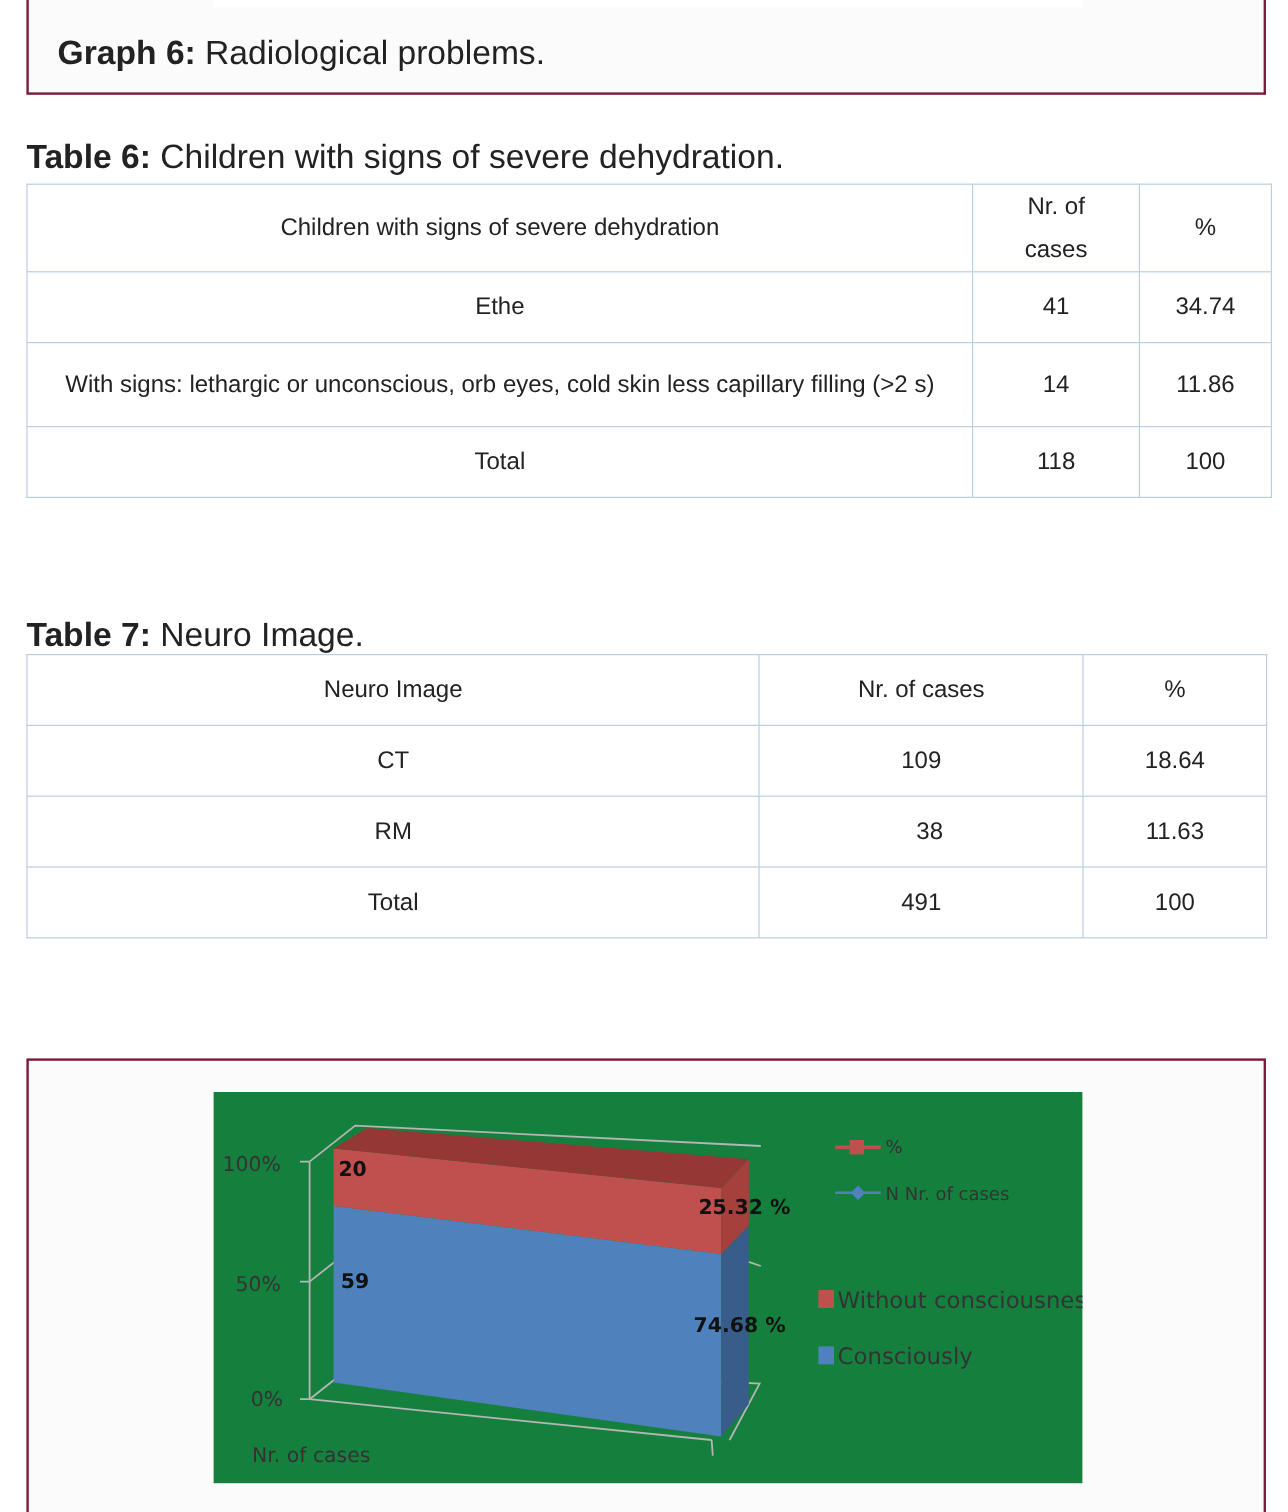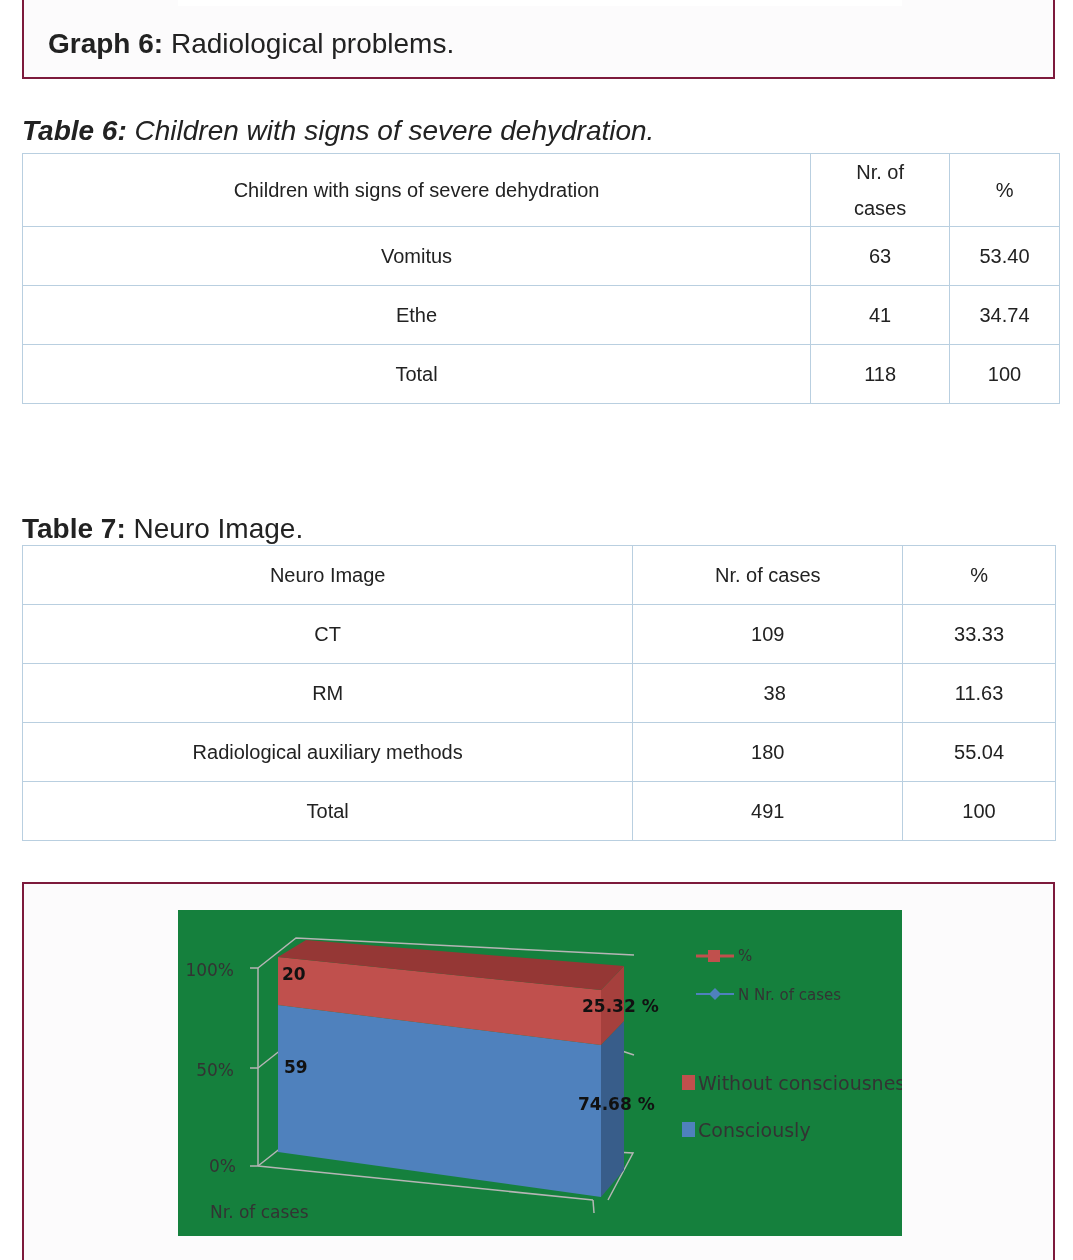--- a/index.html
+++ b/index.html
@@ -38,44 +38,44 @@
 </head>
 <body>
 
 <div class="graph-frame" id="graph6-frame">
   <div id="graph6-inner"></div>
   <div class="graph-caption">
     <b>Graph 6:</b><span> Radiological problems.</span>
   </div>
 </div>
 
-<div class="table-caption" style="top:115px;font-style:italic;">
+<div class="table-caption" style="top:115px;">
   <b>Table 6:</b><span> Children with signs of severe dehydration.</span>
 </div>
 <table class="data" id="t6">
   <colgroup>
       <col style="width:789px">
       <col style="width:139px">
       <col style="width:110px">
     </colgroup>
   <tbody>
       <tr style="height:70px">
     <th>Children with signs of severe dehydration</th>
     <th style="padding:0 28px;">Nr. of cases</th>
     <th>%</th>
   </tr>
   <tr style="height:59px">
-    <td>Vomitus</td>
-    <td>63</td>
-    <td>53.40</td>
-  </tr>
-  <tr style="height:59px">
     <td>Ethe</td>
     <td>41</td>
     <td>34.74</td>
+  </tr>
+  <tr style="height:70px">
+    <td style="padding:0 28px;">With signs: lethargic or unconscious, orb eyes, cold skin less capillary filling (&gt;2 s)</td>
+    <td>14</td>
+    <td>11.86</td>
   </tr>
   <tr style="height:59px">
     <td>Total</td>
     <td>118</td>
     <td>100</td>
   </tr>
 </tbody>
   </table>
 
 <div class="table-caption" style="top:513px;">
@@ -89,31 +89,26 @@
     </colgroup>
   <tbody>
       <tr style="height:59px">
     <th>Neuro Image</th>
     <th>Nr. of cases</th>
     <th>%</th>
   </tr>
   <tr style="height:59px">
     <td>CT</td>
     <td>109</td>
-    <td>33.33</td>
+    <td>18.64</td>
   </tr>
   <tr style="height:59px">
     <td>RM</td>
     <td style="padding-left:14px;">38</td>
     <td>11.63</td>
-  </tr>
-  <tr style="height:59px">
-    <td>Radiological auxiliary methods</td>
-    <td>180</td>
-    <td>55.04</td>
   </tr>
   <tr style="height:59px">
     <td>Total</td>
     <td>491</td>
     <td>100</td>
   </tr>
 </tbody>
   </table>
 
 <div class="graph-frame" id="graph7-frame">

